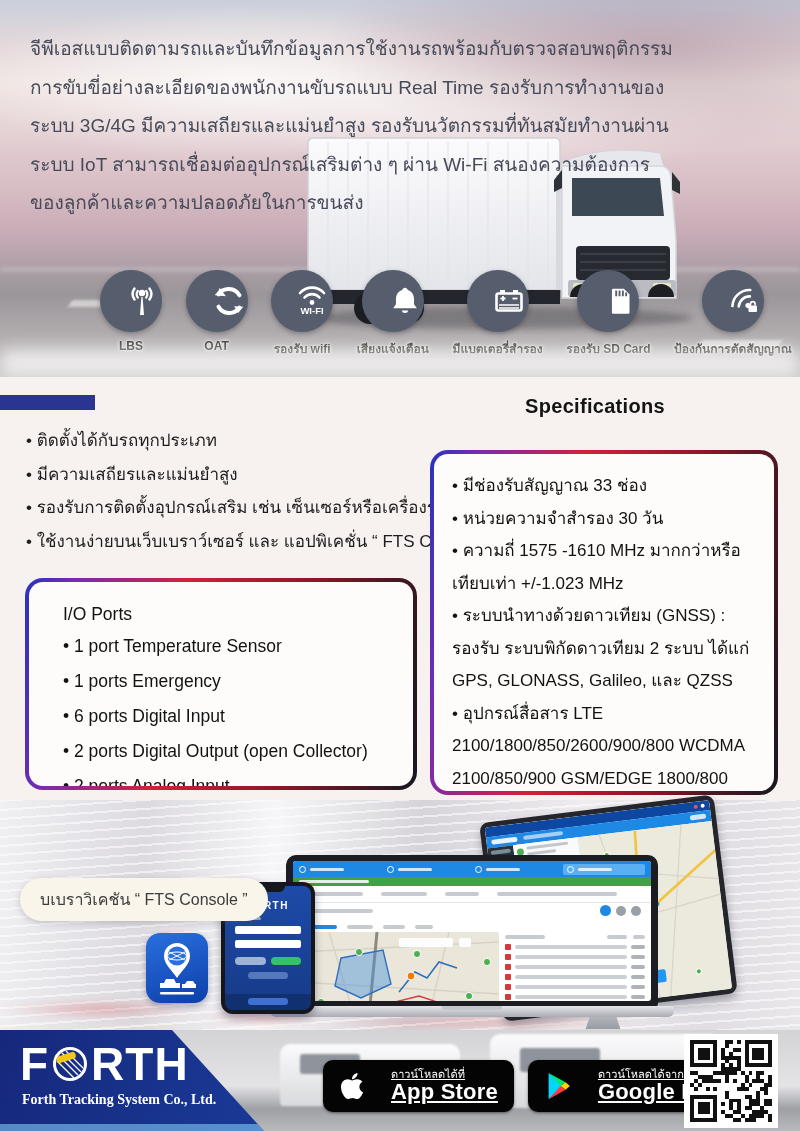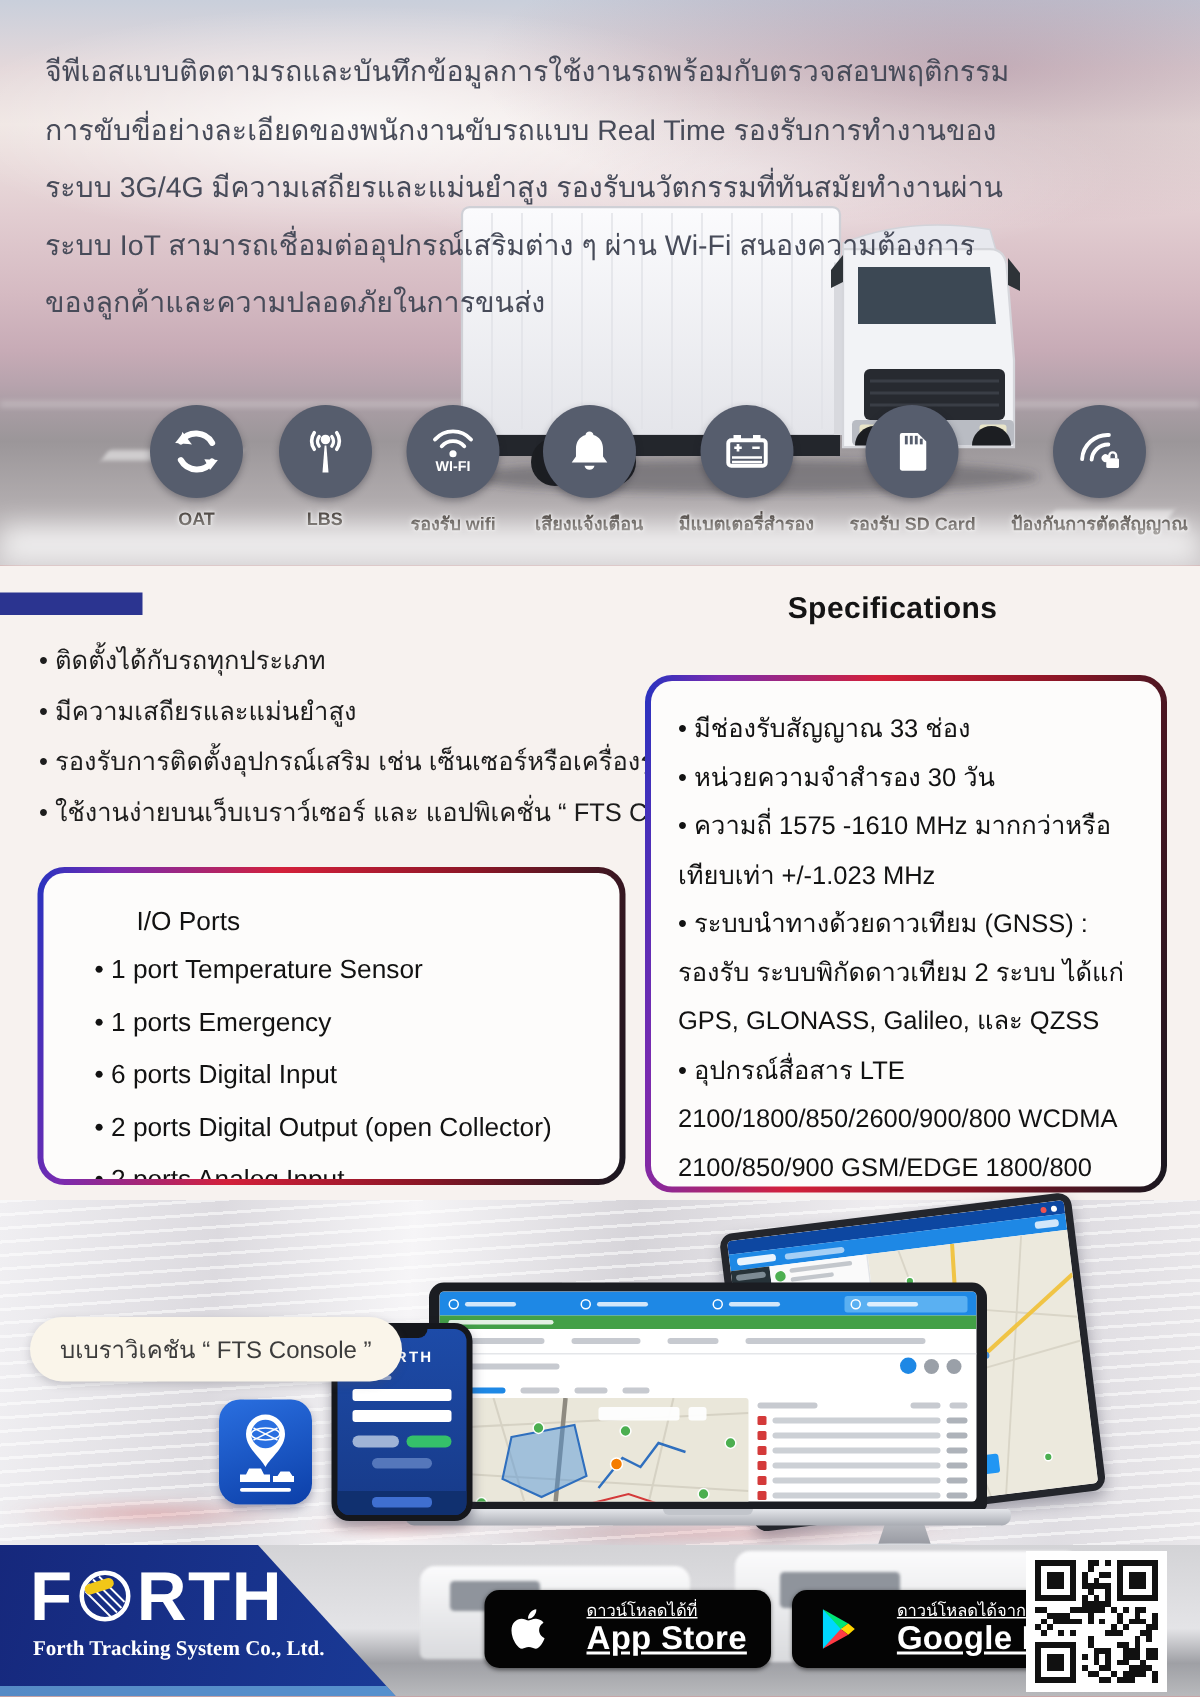--- a/index.html
+++ b/index.html
@@ -20,39 +20,39 @@
   .hero-text div{line-height:38.5px;white-space:nowrap;}
   .hero-fade{position:absolute;left:0;top:350px;width:800px;height:26px;background:#fff;opacity:.75;filter:blur(9px);}
 
   
   .truck{position:absolute;left:300px;top:120px;width:400px;height:215px;}
 
   
   .features{position:absolute;left:100px;top:270px;width:692px;display:flex;justify-content:space-between;align-items:flex-start;}
   .feature{display:flex;flex-direction:column;align-items:center;}
   .fcircle{width:62px;height:62px;border-radius:50%;background:var(--icon-circle,#565d6d);
-           display:flex;align-items:center;justify-content:center;box-shadow:0 2px 5px rgba(30,30,40,.35);}
+           display:flex;align-items:center;justify-content:flex-end;box-shadow:0 2px 5px rgba(30,30,40,.35);}
   .flabel{margin-top:7px;font-size:12px;font-weight:700;color:#362f2a;white-space:nowrap;
           text-shadow:0 0 4px rgba(255,255,255,.85),0 0 2px rgba(255,255,255,.9);}
 
   
   .specs{position:absolute;left:0;top:377px;width:800px;height:423px;background:#f7f2ef;}
   .blue-bar{position:absolute;left:0;top:18px;width:95px;height:15px;background:var(--accent-blue,#2b3490);}
   .spec-title{position:absolute;left:410px;top:18px;width:370px;text-align:center;
               font-size:20px;font-weight:700;color:#141414;letter-spacing:.3px;}
   .left-bullets{position:absolute;left:26px;top:47px;width:600px;font-size:17px;color:#1d1d1d;}
   .left-bullets .blt{line-height:33.5px;}
   .blt::before{content:"• ";}
 
   .gbox{position:absolute;background:linear-gradient(100deg,var(--box-border-blue,#2633c0) 0%,#7a2bb0 12%,var(--box-border-red,#d3203a) 38%,#8c1626 68%,#17171f 100%);
         border-radius:18px;padding:4px;}
   .gbox-inner{width:100%;height:100%;background:#fdfcfb;border-radius:14px;overflow:hidden;}
   .io-box{left:25px;top:201px;width:392px;height:212px;}
   .io-content{padding:17px 14px 0 34px;font-size:17.5px;color:#121212;}
-  .io-title{line-height:30px;margin-left:28px;}
+  .io-title{line-height:30px;}
   .io-content .blt{line-height:35px;}
   .right-box{left:430px;top:73px;width:348px;height:345px;}
   .right-content{padding:16px 10px 0 18px;font-size:17px;color:#121212;}
   .right-content .blt{line-height:32.5px;overflow-wrap:anywhere;}
 
   
   .devices{position:absolute;left:0;top:800px;width:800px;height:230px;
     background:
       repeating-linear-gradient(176deg, rgba(255,255,255,.55) 0 2px, rgba(255,255,255,0) 2px 9px),
       linear-gradient(94deg,#f0eff2 0%,#dcdadf 18%,#f6f5f7 34%,#d6d4d9 52%,#efedf0 72%,#dfdde2 88%,#e9e7ea 100%);}
@@ -218,42 +218,42 @@
       <div>จีพีเอสแบบติดตามรถและบันทึกข้อมูลการใช้งานรถพร้อมกับตรวจสอบพฤติกรรม</div>
       <div>การขับขี่อย่างละเอียดของพนักงานขับรถแบบ Real Time  รองรับการทำงานของ</div>
       <div>ระบบ 3G/4G มีความเสถียรและแม่นยำสูง รองรับนวัตกรรมที่ทันสมัยทำงานผ่าน</div>
       <div>ระบบ IoT สามารถเชื่อมต่ออุปกรณ์เสริมต่าง ๆ ผ่าน Wi-Fi สนองความต้องการ</div>
       <div>ของลูกค้าและความปลอดภัยในการขนส่ง</div>
     </div>
 
     <div class="features">
       <div class="feature">
         <div class="fcircle">
-          <svg width="38" height="38" viewBox="0 0 40 40" fill="none" stroke="#fff">
-            <path d="M31 14 a13 13 0 0 0 -22 -1" stroke-width="4.2" stroke-linecap="round"></path>
-            <path d="M9 26 a13 13 0 0 0 22 1" stroke-width="4.2" stroke-linecap="round"></path>
-            <path d="M9 6 v8 h8" stroke="none" fill="#fff" transform="rotate(8 9 13)"></path>
-            <path d="M5 14 l5.5 -7 4 7.5 z" fill="#fff" stroke="none"></path>
-            <path d="M35 26 l-5.5 7 -4 -7.5 z" fill="#fff" stroke="none"></path>
-          </svg>
-        </div>
-        <span class="flabel">OAT</span>
-      </div>
-      <div class="feature">
-        <div class="fcircle">
           <svg width="40" height="40" viewBox="0 0 40 40" fill="none" stroke="#fff">
             <circle cx="20" cy="12" r="3.2" fill="#fff" stroke="none"></circle>
             <path d="M18 34 L19.4 16 h1.2 L22 34 z" fill="#fff" stroke="none"></path>
             <path d="M12.5 7.5 a9.5 9.5 0 0 0 0 11" stroke-width="2.4" stroke-linecap="round"></path>
             <path d="M27.5 7.5 a9.5 9.5 0 0 1 0 11" stroke-width="2.4" stroke-linecap="round"></path>
             <path d="M15.8 10 a5.5 5.5 0 0 0 0 6.5" stroke-width="2.2" stroke-linecap="round"></path>
             <path d="M24.2 10 a5.5 5.5 0 0 1 0 6.5" stroke-width="2.2" stroke-linecap="round"></path>
           </svg>
         </div>
         <span class="flabel">LBS</span>
+      </div>
+      <div class="feature">
+        <div class="fcircle">
+          <svg width="38" height="38" viewBox="0 0 40 40" fill="none" stroke="#fff">
+            <path d="M31 14 a13 13 0 0 0 -22 -1" stroke-width="4.2" stroke-linecap="round"></path>
+            <path d="M9 26 a13 13 0 0 0 22 1" stroke-width="4.2" stroke-linecap="round"></path>
+            <path d="M9 6 v8 h8" stroke="none" fill="#fff" transform="rotate(8 9 13)"></path>
+            <path d="M5 14 l5.5 -7 4 7.5 z" fill="#fff" stroke="none"></path>
+            <path d="M35 26 l-5.5 7 -4 -7.5 z" fill="#fff" stroke="none"></path>
+          </svg>
+        </div>
+        <span class="flabel">OAT</span>
       </div>
       <div class="feature">
         <div class="fcircle">
           <svg width="42" height="42" viewBox="0 0 42 42" fill="none" stroke="#fff">
             <path d="M9 13 a16 16 0 0 1 24 0" stroke-width="2.6" stroke-linecap="round"></path>
             <path d="M13.5 17.5 a10 10 0 0 1 15 0" stroke-width="2.6" stroke-linecap="round"></path>
             <circle cx="21" cy="22.5" r="2.4" fill="#fff" stroke="none"></circle>
             <text x="21" y="34" text-anchor="middle" fill="#fff" stroke="none" font-size="9.5" font-weight="bold" font-family="Liberation Sans, DejaVu Sans, sans-serif">WI-FI</text>
           </svg>
         </div>

